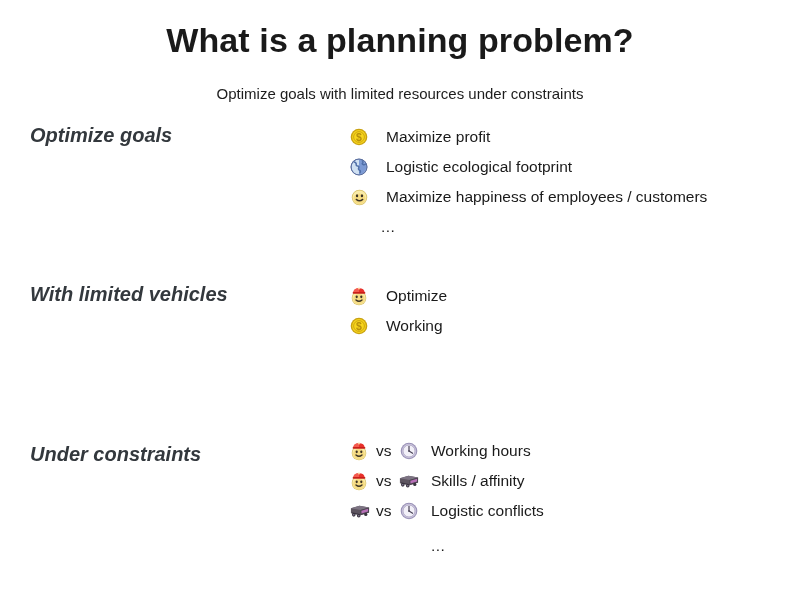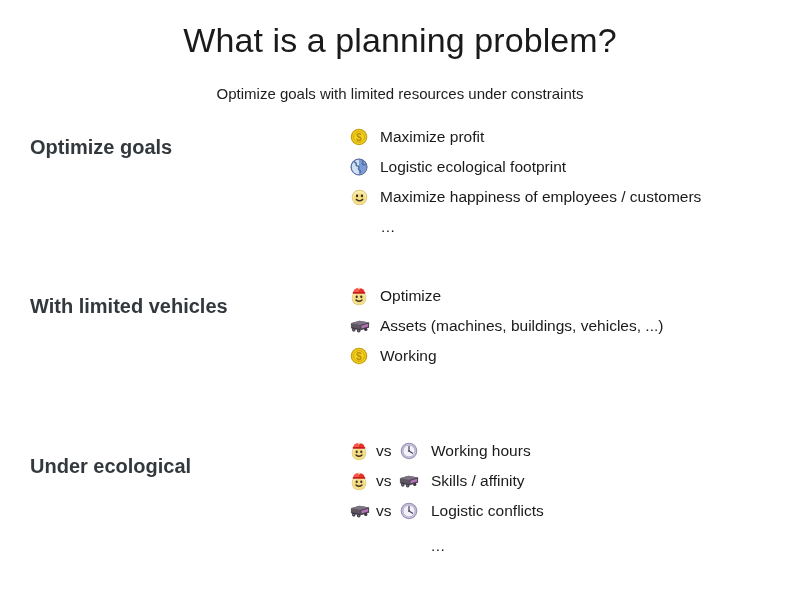--- a/index.html
+++ b/index.html
@@ -23,21 +23,21 @@
   }
 
   
   .slide-title {
     position: absolute;
     top: 20px;
     left: 0;
     width: 800px;
     text-align: center;
     font-size: 34px;
-    font-weight: 400;
+    font-weight: 700;
     letter-spacing: 0.1px;
     color: #1a1a1a;
     line-height: 40px;
   }
   .slide-subtitle {
     position: absolute;
     top: 84px;
     left: 0;
     width: 800px;
     text-align: center;
@@ -49,47 +49,48 @@
 
   
   .section {
     position: absolute;
     left: 0;
     width: 800px;
   }
   .section-heading {
     position: absolute;
     left: 30px;
-    top: 12px;
+    top: 0;
     font-size: 20px;
     font-weight: bold;
     color: #33383d;
     line-height: 26px;
     white-space: nowrap;
+    font-style: italic;
   }
   .bullet-list {
     position: absolute;
     left: 348px;
     top: 0;
   }
   .bullet-row {
     display: flex;
     align-items: center;
     height: 30px;
   }
   .bullet-icon {
     width: 22px;
     min-width: 22px;
     height: 20px;
     display: flex;
     align-items: center;
     justify-content: center;
   }
   .bullet-label {
-    margin-left: 10px;
+    margin-left: 16px;
     font-size: 15.5px;
     color: #1a1a1a;
     line-height: 20px;
     white-space: nowrap;
   }
   .ellipsis-row {
     display: flex;
     align-items: center;
     height: 30px;
     font-size: 15.5px;
@@ -200,56 +201,39 @@
     <path d="M6.0 13.0 q3.0 2.7 6.0 0" fill="none" stroke="#3b3326" stroke-width="1.4" stroke-linecap="round"></path>
     <path d="M3.3 5.6 q0.3 -4.4 5.7 -4.4 q5.4 0 5.7 4.4 z" fill="#e8302a"></path>
     <path d="M3.3 5.6 q0.3 -4.4 5.7 -4.4 l0 4.4 z" fill="#f35a4e"></path>
     <rect x="2.6" y="5.1" width="12.8" height="1.7" rx="0.8" fill="#c81f1a"></rect>
     <ellipse cx="9" cy="1.5" rx="1.0" ry="0.9" fill="#ffd7a0"></ellipse>
   </svg>
           </span>
         <span class="bullet-label">Optimize</span>
       </div>
 
-      <div class="bullet-row">
-        <span class="bullet-icon">
-            <svg class="icon-src" width="21" height="15" viewBox="0 0 22 15" xmlns="http://www.w3.org/2000/svg">
-    <path d="M2.0 4.2 L11.0 1.6 L21.0 3.4 L21.0 8.6 L12.0 11.4 L2.0 9.4 Z" fill="#5d5560"></path>
-    <path d="M2.0 4.2 L11.0 1.6 L21.0 3.4 L12.0 6.0 Z" fill="#7d7483"></path>
-    <path d="M12.0 6.0 L21.0 3.4 L21.0 8.6 L12.0 11.4 Z" fill="#4b4450"></path>
-    <path d="M13.0 6.6 L20.0 4.6 L20.0 7.6 L13.0 9.6 Z" fill="#b870b8"></path>
-    <path d="M3.1 8.4 L11.2 10.0 L11.2 11.2 L3.1 9.6 Z" fill="#3c3642"></path>
-    <circle cx="5.0" cy="11.0" r="1.9" fill="#39333e"></circle>
-    <circle cx="5.0" cy="11.0" r="0.8" fill="#8d85a0"></circle>
-    <circle cx="10.2" cy="12.0" r="1.9" fill="#39333e"></circle>
-    <circle cx="10.2" cy="12.0" r="0.8" fill="#8d85a0"></circle>
-    <circle cx="17.6" cy="10.6" r="1.7" fill="#39333e"></circle>
-  </svg>
-          </span>
-        <span class="bullet-label">Assets (machines, buildings, vehicles, ...)</span>
-      </div>
 
 
       <div class="bullet-row">
         <span class="bullet-icon">
             <svg class="icon-src" width="18" height="18" viewBox="0 0 18 18" xmlns="http://www.w3.org/2000/svg">
     <circle cx="9" cy="9" r="8.3" fill="#c9a211"></circle>
     <circle cx="9" cy="9" r="6.9" fill="#f7d51d"></circle>
     <circle cx="9" cy="9" r="5.4" fill="none" stroke="#c9a211" stroke-width="0.9"></circle>
     <text x="9" y="13.1" font-family="Liberation Sans, sans-serif" font-size="10.5" font-weight="bold" fill="#b8900c" text-anchor="middle">$</text>
   </svg>
           </span>
         <span class="bullet-label">Working</span>
       </div>
 
     </div>
   </div>
 
   <div class="section" style="top:441px;">
-    <div class="section-heading">Under ecological</div>
+    <div class="section-heading">Under constraints</div>
     <div class="bullet-list">
 
       <div class="vs-row">
         <span class="vs-pair">
           <span class="bullet-icon">
               <svg class="icon-src" width="18" height="19" viewBox="0 0 18 19" xmlns="http://www.w3.org/2000/svg">
     <circle cx="9" cy="11" r="7.3" fill="#d9c26a"></circle>
     <circle cx="9" cy="11" r="6.6" fill="#f9eba8"></circle>
     <ellipse cx="9" cy="12.2" rx="5.8" ry="5.1" fill="#f6dc83"></ellipse>
     <ellipse cx="6.7" cy="9.8" rx="1.1" ry="1.4" fill="#3b3326"></ellipse>

